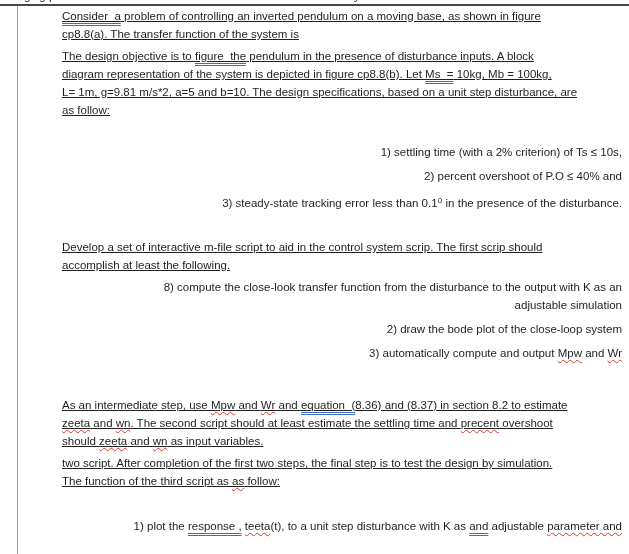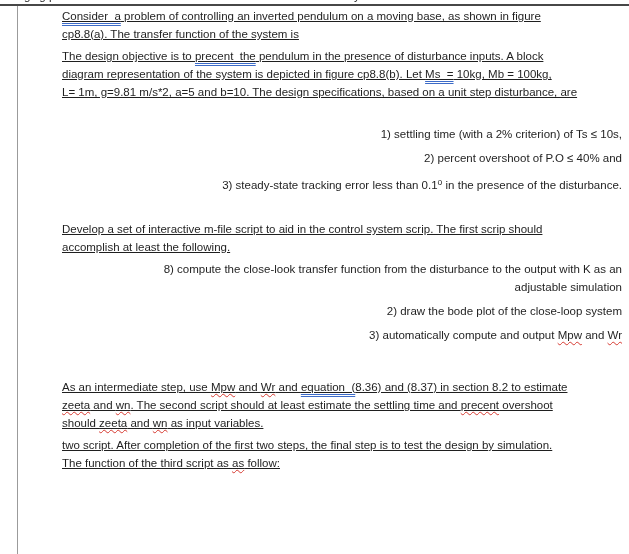--- a/index.html
+++ b/index.html
@@ -75,23 +75,24 @@
 <div class="left-rule"></div>
 
 <div class="content">
 
   <div class="para">
     <div class="line"><span class="g">Consider  a</span><span> problem of controlling an inverted pendulum on a moving base, as shown in figure</span></div>
     <div class="line"><span>cp8.8(a). The transfer function of the system is</span></div>
   </div>
 
   <div class="para">
-    <div class="line"><span>The design objective is to </span><span class="g">precent  the</span><span> pendulum in the presence of disturbance inputs. A block</span></div>
+    <div class="line"><span>The design objective is to </span><span class="g">figure  the</span><span> pendulum in the presence of disturbance inputs. A block</span></div>
     <div class="line"><span>diagram representation of the system is depicted in figure cp8.8(b). Let </span><span class="g">Ms  =</span><span> 10kg, Mb = 100kg,</span></div>
     <div class="line"><span>L= 1m, g=9.81 m/s*2, a=5 and b=10. The design specifications, based on a unit step disturbance, are</span></div>
+    <div class="line"><span>as follow:</span></div>
   </div>
 
   <div class="sp-a"></div>
 
   <div class="list-item">
     <div class="line"><span>1) settling time (with a 2% criterion) of Ts ≤ 10s,</span></div>
   </div>
   <div class="list-item">
     <div class="line"><span>2) percent overshoot of P.O ≤ 40% and</span></div>
   </div>
@@ -125,14 +126,17 @@
     <div class="line"><span>should </span><span class="s">zeeta</span><span> and </span><span class="s">wn</span><span> as input variables.</span></div>
   </div>
 
   <div class="para">
     <div class="line"><span>two script. After completion of the first two steps, the final step is to test the design by simulation.</span></div>
     <div class="line"><span>The function of the third script as </span><span class="s">as</span><span> follow:</span></div>
   </div>
 
   <div class="sp-d"></div>
 
+  <div class="list-item">
+    <div class="line"><span>1) plot the </span><span class="g">response ,</span><span> </span><span class="s">teeta</span><span>(t), to a unit step disturbance with K as </span><span class="g">and</span><span> adjustable </span><span class="s">parameter and</span></div>
+  </div>
 
 </div>
 
 </body></html>

